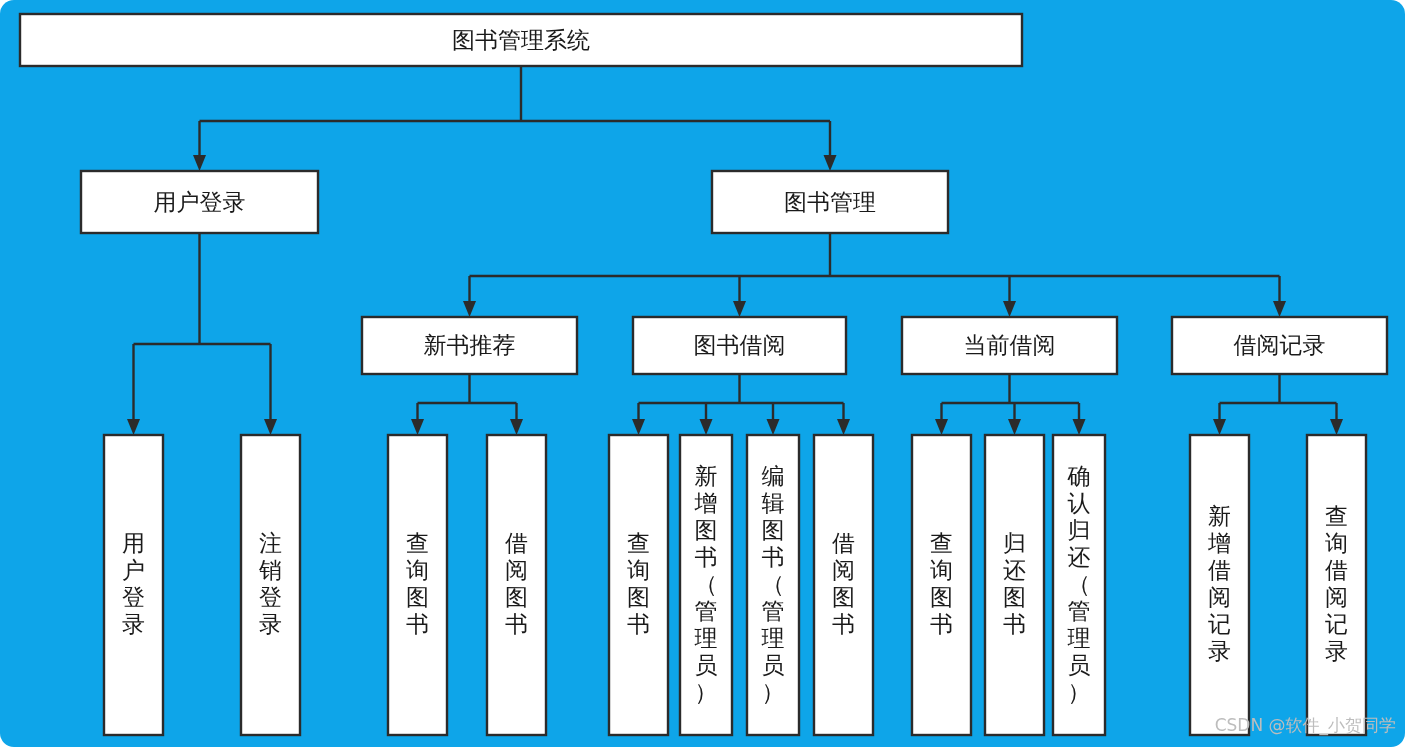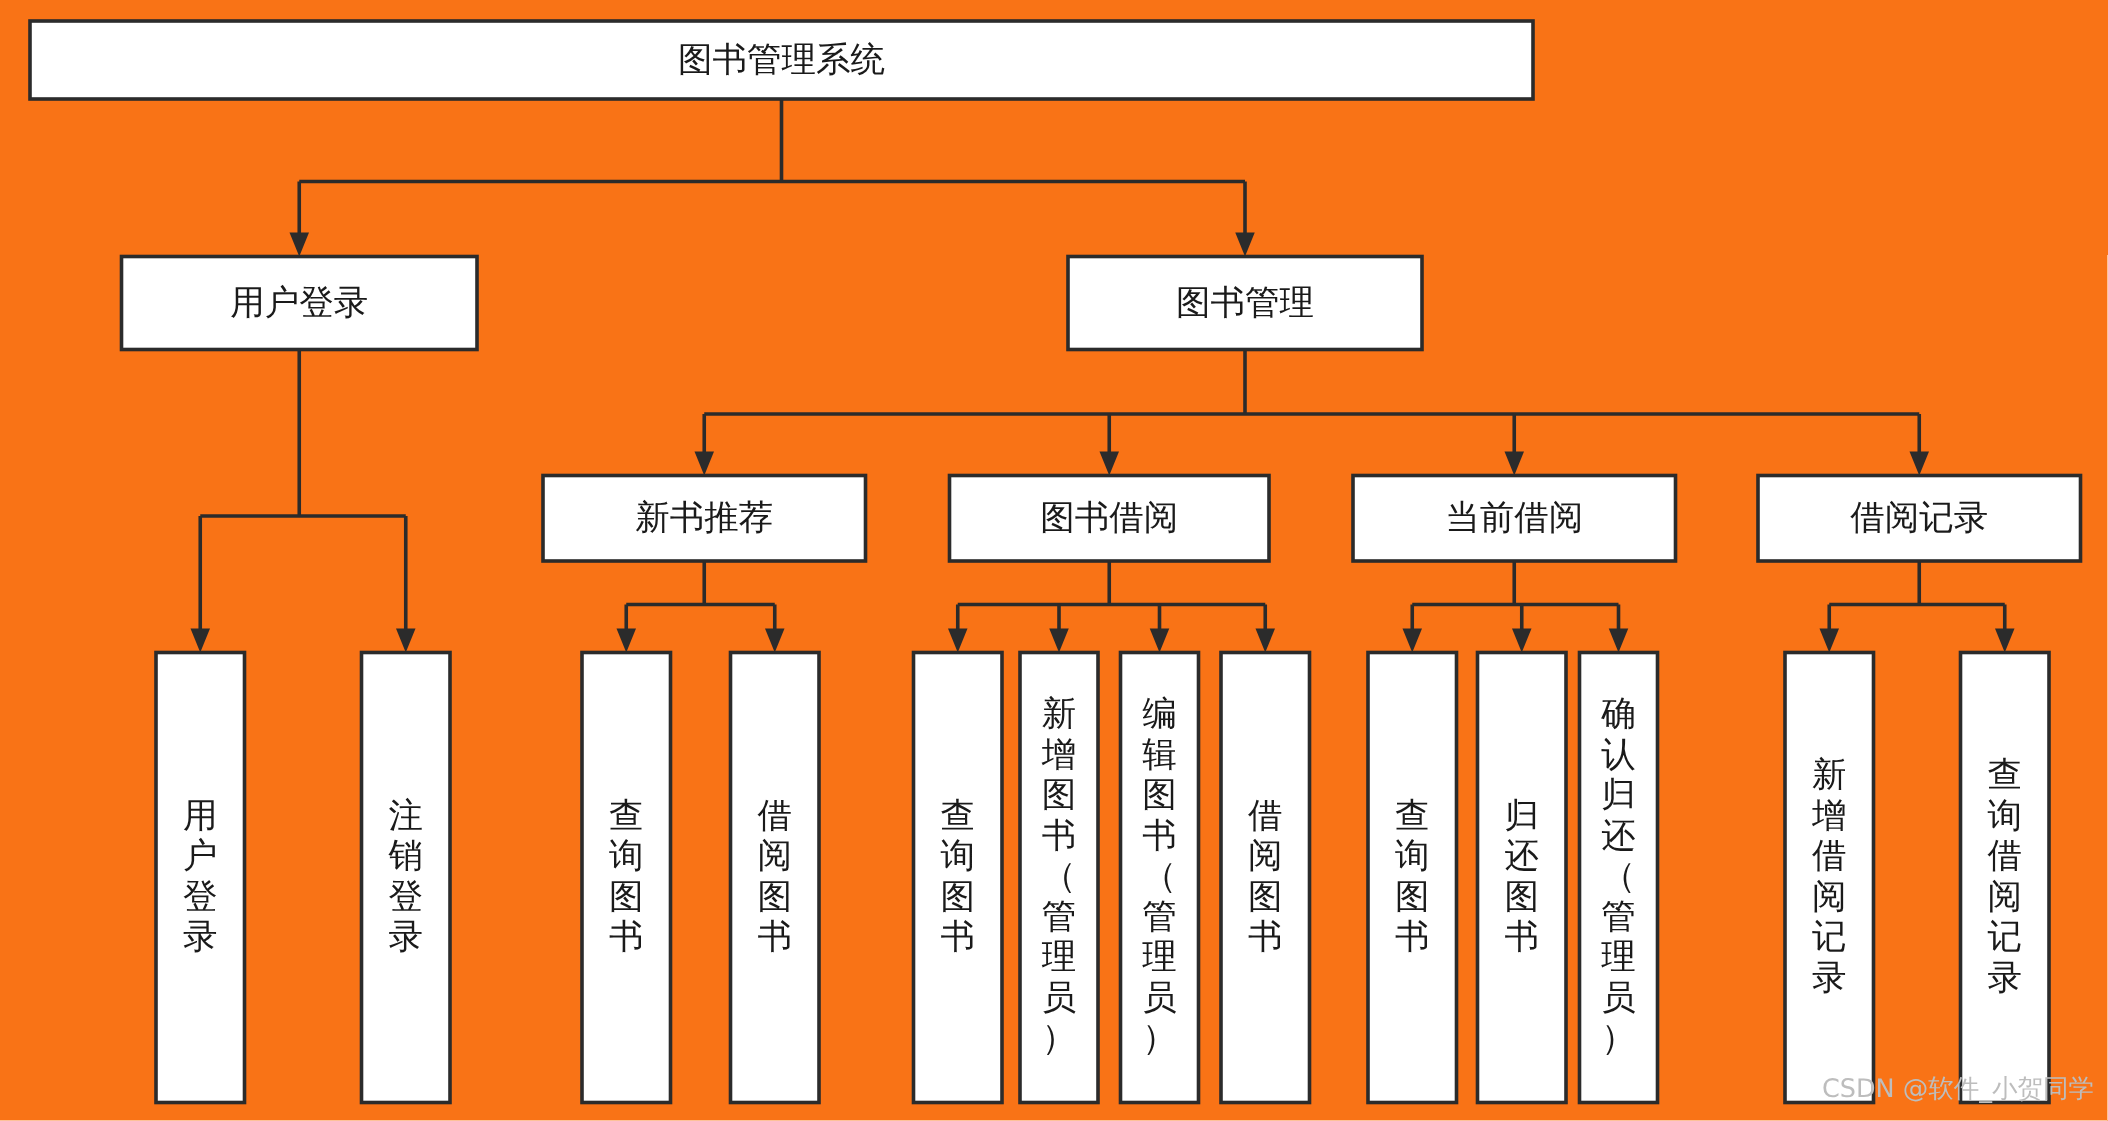--- a/index.html
+++ b/index.html
@@ -10,21 +10,22 @@
   body {
     width: 1405px;
     height: 747px;
     font-family: "DejaVu Sans", "Liberation Sans", sans-serif;
     overflow: hidden;
   }
   #diagram-root {
     position: relative;
     width: 1405px;
     height: 747px;
-    background: #f97316;
+    background: #0ea5e9;
+    border-radius: 14px;
   }
   svg.diagram-canvas {
     position: absolute;
     top: 0;
     left: 0;
     width: 1405px;
     height: 747px;
     display: block;
   }
   .node-box {

